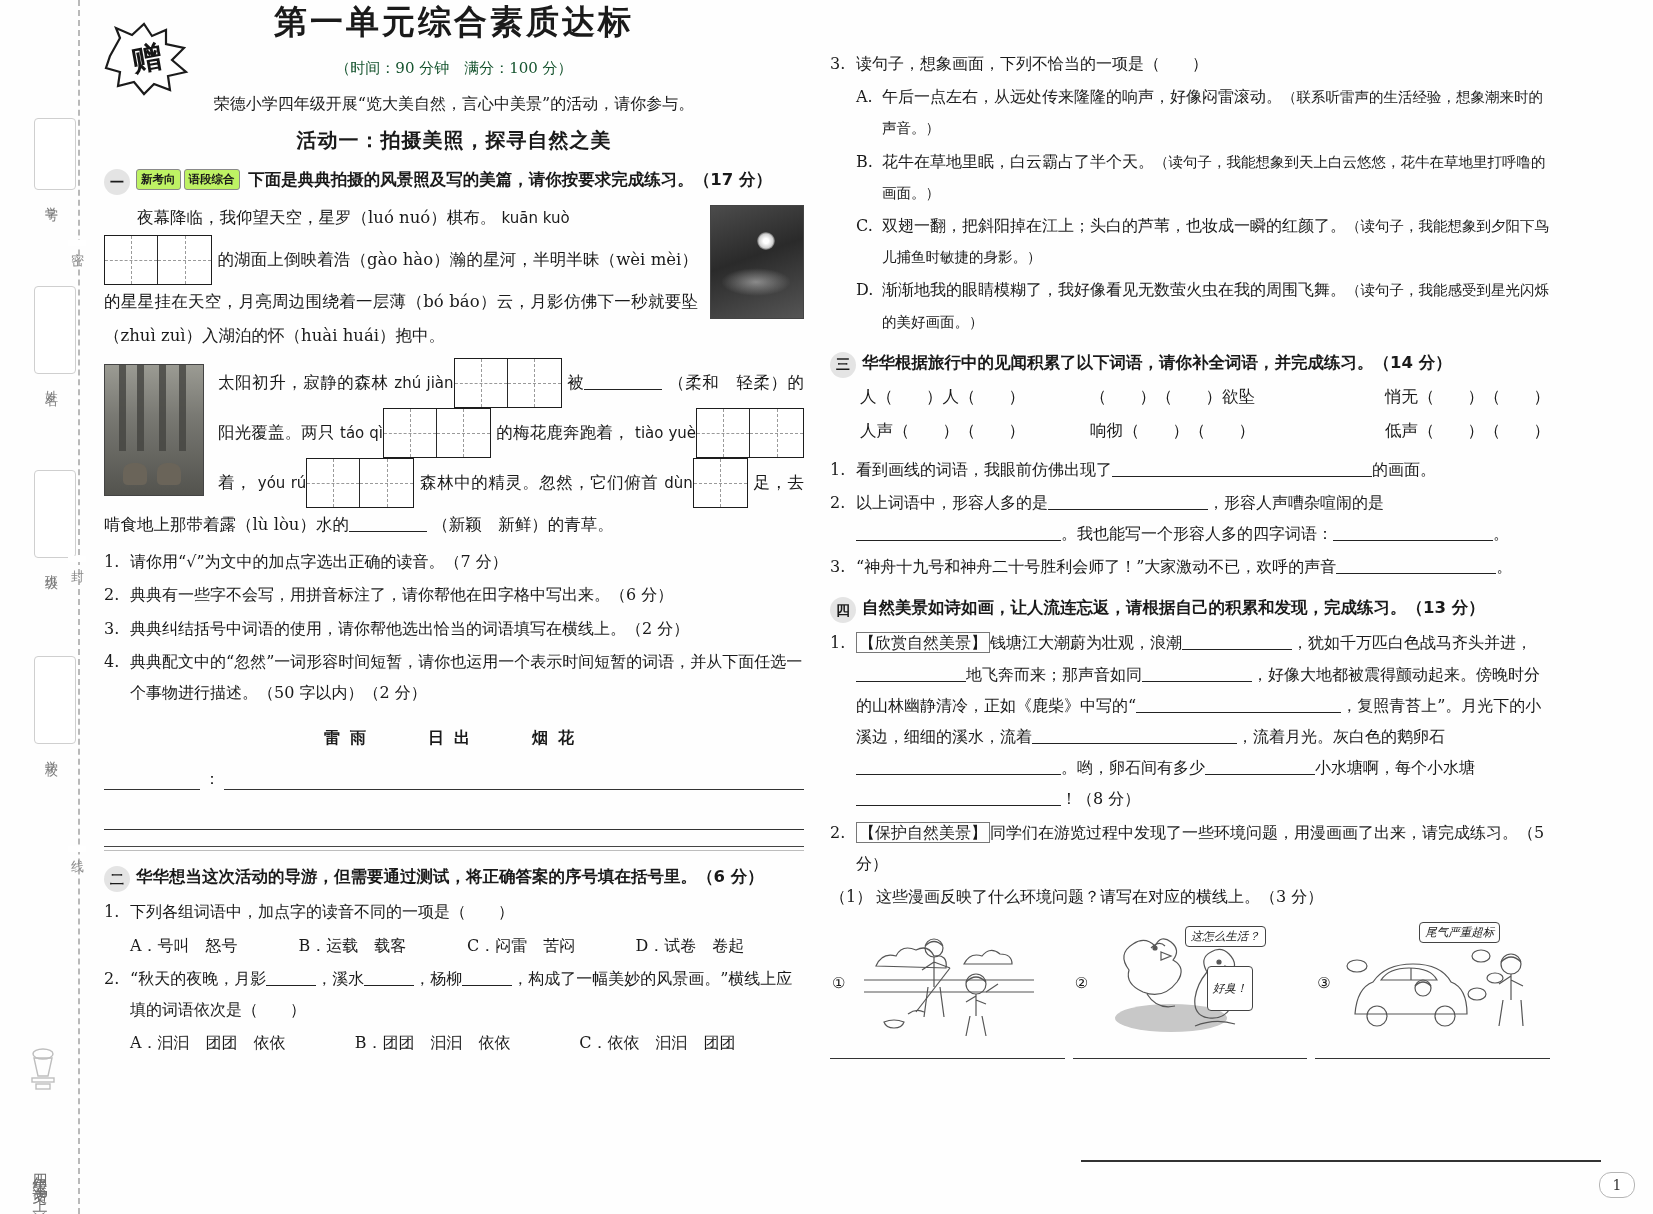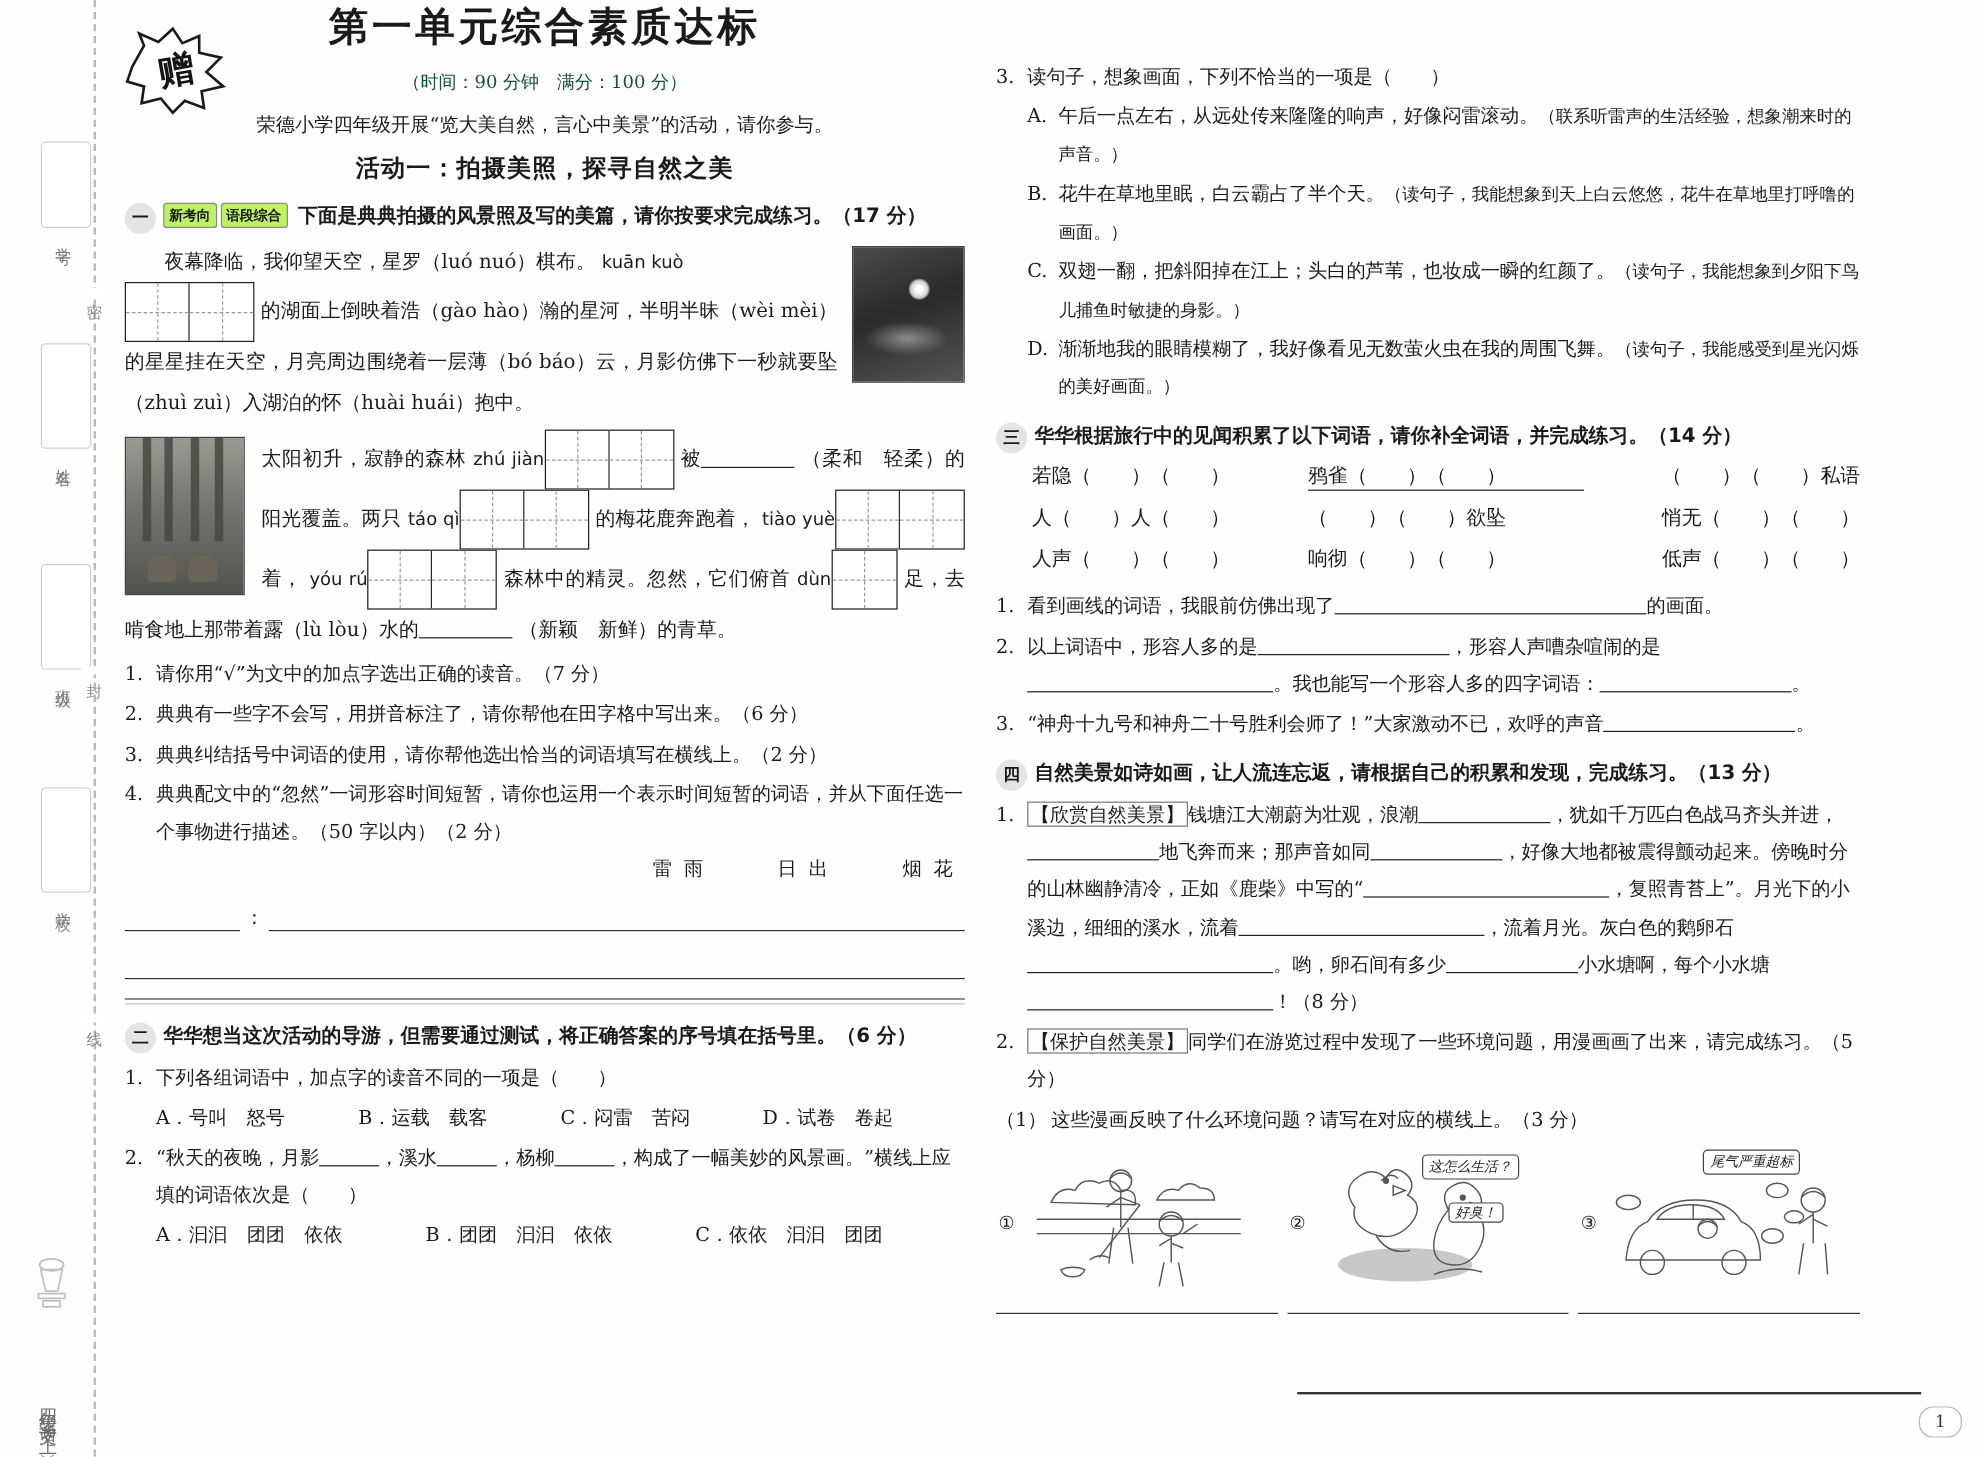--- a/index.html
+++ b/index.html
@@ -79,22 +79,22 @@
   .ph-forest .tr{position:absolute;top:0;bottom:34%;width:7px;background:#434340;opacity:.8;}
   .ph-forest .deer{position:absolute;bottom:10px;width:24px;height:22px;background:#6a6459;
     border-radius:40% 40% 20% 20%;}
 
   .qlist{font-size:16px;line-height:1.95;font-family:"DejaVu Serif",serif;margin-top:4px;}
   .qitem{display:flex;margin-top:2px;}
   .qitem .idx{flex:0 0 auto;width:26px;}
   .qitem .txt{flex:1;}
   .opts{display:flex;gap:0;margin-top:2px;font-family:"DejaVu Serif",serif;font-size:16px;}
   .opts .o{flex:1;}
-  .words-center{text-align:right;font-family:"DejaVu Serif",serif;font-size:16px;
-    letter-spacing:10px;margin:6px 0 2px;}
+  .words-center{text-align:center;font-family:"DejaVu Serif",serif;font-size:16px;
+    letter-spacing:10px;margin:20px 0 2px;font-weight:bold;}
   .answer-line{border-bottom:1.4px solid #333;height:1.6em;margin-top:14px;}
   .rule{border-top:1.6px solid #444;border-bottom:1px solid #bdbdbd;height:3px;margin:16px 0 0;}
 
   
   .idioms{font-family:"DejaVu Serif",serif;font-size:16.5px;margin-top:8px;}
   .idiom-row{display:flex;margin-bottom:12px;}
   .idiom-row .cellw{flex:1;}
   .uline{border-bottom:1.3px solid #222;display:inline-block;}
 
   
@@ -305,25 +305,20 @@
     </div>
 
     <div class="sec">
       <div class="num">三</div>
       <div class="body">
         <span>华华根据旅行中的见闻积累了以下词语，请你补全词语，并完成练习。</span><span>（14 分）</span>
       </div>
     </div>
 
     <div class="idioms" style="padding-left:30px">
-      <div class="idiom-row">
-        <span class="cellw">若隐（　　）（　　）</span>
-        <span class="cellw uline">鸦雀（　　）（　　）</span>
-        <span class="cellw" style="text-align:right">（　　）（　　）私语</span>
-      </div>
       <div class="idiom-row">
         <span class="cellw">人（　　）人（　　）</span>
         <span class="cellw">（　　）（　　）欲坠</span>
         <span class="cellw" style="text-align:right">悄无（　　）（　　）</span>
       </div>
       <div class="idiom-row">
         <span class="cellw">人声（　　）（　　）</span>
         <span class="cellw">响彻（　　）（　　）</span>
         <span class="cellw" style="text-align:right">低声（　　）（　　）</span>
       </div>
@@ -402,21 +397,21 @@
             <circle cx="56" cy="26" r="2" fill="#555"></circle>
             <path d="M62 30 l10 4 l-10 4z"></path>
             <path d="M48 72 q10 16 28 12"></path>
             <path d="M108 50 q-8-14 4-20 q10-6 18 2 q10 10 2 20 q10 14 2 30 q-8 16-24 14 q-16-2-14-20 q2-14 12-26z"></path>
             <circle cx="120" cy="40" r="2" fill="#555"></circle>
             <path d="M126 44 l10 4 l-10 4z"></path>
             <path d="M96 104 q20-8 40-2"></path>
           </g>
         </svg>
         <div style="position:absolute;left:112px;top:4px;background:#fff;border:1.2px solid #444;border-radius:4px;padding:2px 5px" class="bubble">这怎么生活？</div>
-        <div style="position:absolute;left:134px;top:44px;background:#fff;border:1.2px solid #444;border-radius:4px;padding:0 5px" class="bubble">好臭！</div>
+        <div style="position:absolute;left:134px;top:44px;background:#fff;border:1.2px solid #444;border-radius:4px;padding:14px 5px" class="bubble">好臭！</div>
       </div>
       <div class="cartoon">
         <span class="cidx">③</span>
         <svg width="200" height="118" viewBox="0 0 200 118">
           <g fill="none" stroke="#555" stroke-width="1.2">
             <path d="M14 92 q2-26 18-32 q12-18 40-18 q28 0 38 18 q16 6 16 32z"></path>
             <path d="M40 58 q8-12 28-12 q22 0 28 12z"></path>
             <line x1="70" y1="46" x2="70" y2="58"></line>
             <circle cx="36" cy="94" r="10"></circle>
               <circle cx="104" cy="94" r="10"></circle>

